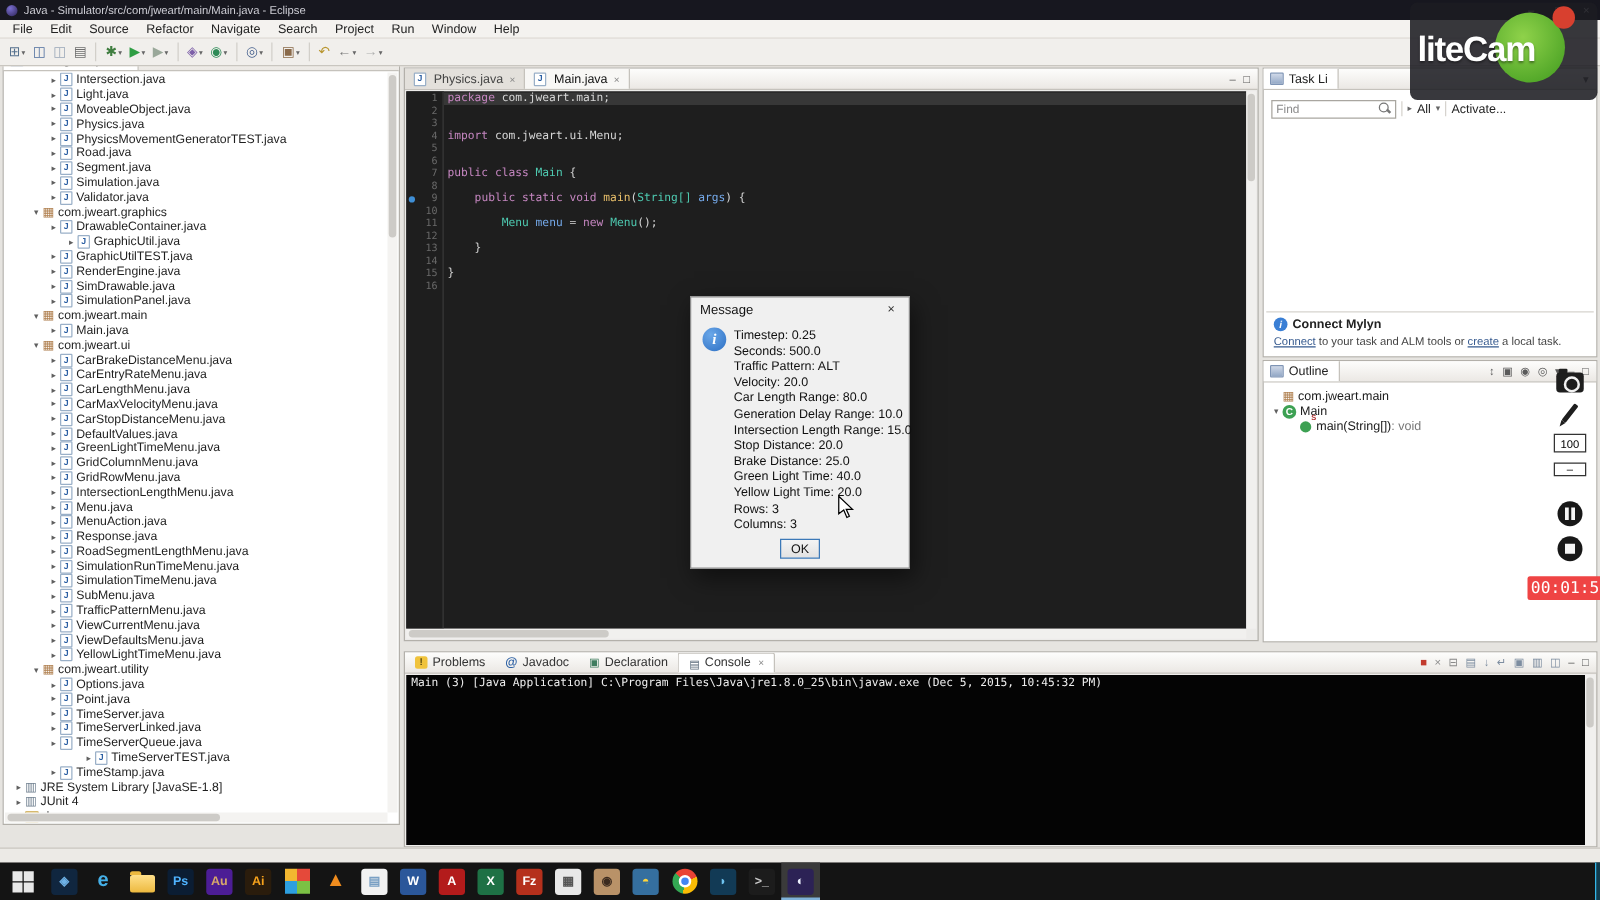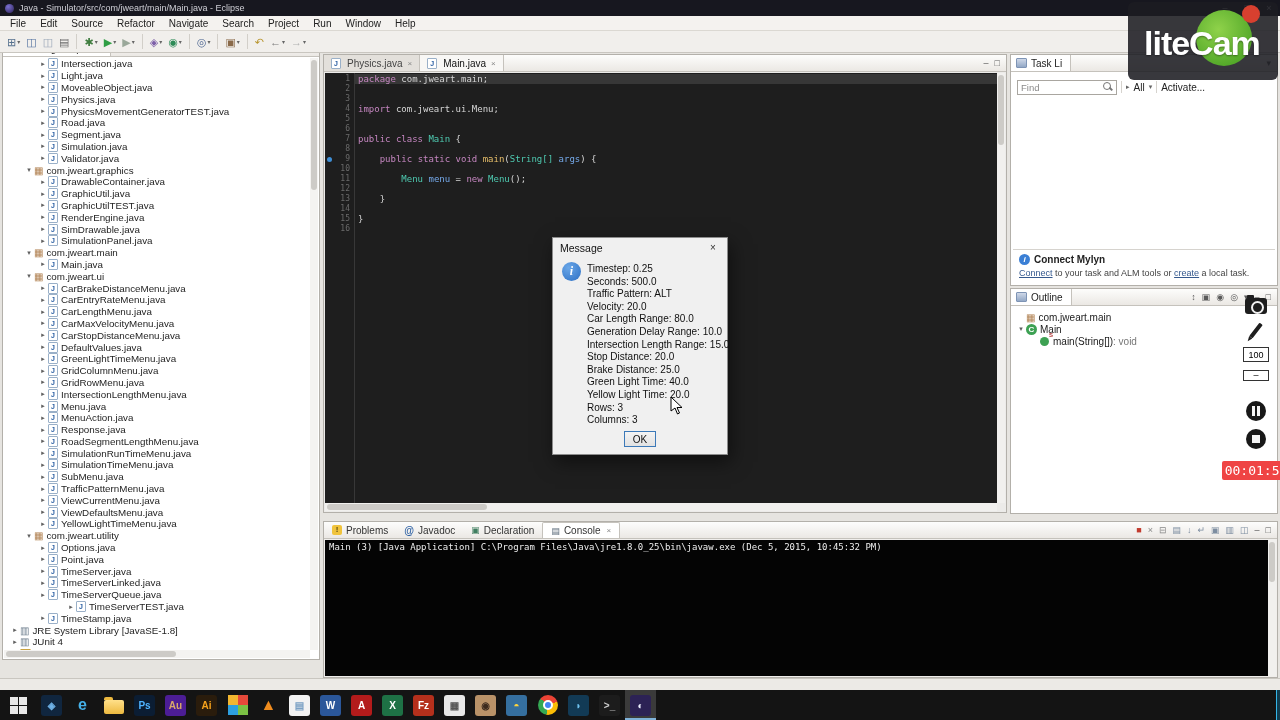--- a/index.html
+++ b/index.html
@@ -125,21 +125,21 @@
   .dlines{position:absolute;left:34px;top:25px;right:4px}
   .dline{font-size:10px;line-height:12.6px;color:#101010;white-space:nowrap}
   .okbtn{position:absolute;left:50%;transform:translateX(-50%);bottom:7px;min-width:32px;height:16px;font-size:10px;
     background:linear-gradient(#f4f4f4,#e2e2e2);border:1px solid #3c79b8;color:#111;font-family:inherit}
 
   
   .litecam{position:absolute;top:2px;right:2px;width:150px;height:78px;background:rgba(28,28,34,.88);border-radius:6px;z-index:90}
   .lc-circle{position:absolute;right:26px;top:8px;width:56px;height:56px;border-radius:50%;
     background:radial-gradient(circle at 40% 35%,#8fd24a,#3f9a1e)}
   .lc-red{position:absolute;right:18px;top:3px;width:18px;height:18px;border-radius:50%;background:#d8402f}
-  .lc-text{position:absolute;left:16px;top:22px;font-size:34px;font-weight:bold;color:#fff;letter-spacing:-1px;
+  .lc-text{position:absolute;left:6px;top:22px;font-size:28px;font-weight:bold;color:#fff;letter-spacing:-1px;
     text-shadow:0 1px 2px rgba(0,0,0,.4)}
   .sidectl{position:absolute;right:2px;top:298px;width:44px;z-index:95;display:flex;flex-direction:column;align-items:center;gap:8px}
   .sc-cam{width:22px;height:16px;background:#1e1e1e;border-radius:3px;position:relative}
   .sc-cam::before{content:"";position:absolute;left:6px;top:3px;width:9px;height:9px;border:2px solid #f2f2f2;border-radius:50%}
   .sc-cam::after{content:"";position:absolute;left:2px;top:-3px;width:7px;height:4px;background:#1e1e1e;border-radius:1px}
   .sc-pen{width:4px;height:17px;background:#1e1e1e;border-radius:1px;transform:rotate(38deg);position:relative}
   .sc-pen::after{content:"";position:absolute;left:0;bottom:-5px;border-left:2px solid transparent;border-right:2px solid transparent;
     border-top:5px solid #1e1e1e}
   .zbox{width:26px;height:15px;background:#fff;border:1px solid #333;font-size:9px;display:flex;align-items:center;
     justify-content:center;color:#000}
@@ -323,21 +323,21 @@
       <div class="trow" style="padding-left: 20px;">
         <span class="exp">▾</span>
         <span class="ti ti-pkg">▦</span>
         <span class="tlabel">com.jweart.graphics</span>
       </div>
       <div class="trow" style="padding-left: 34px;">
         <span class="exp">▸</span>
         <span class="ti ti-file">J</span>
         <span class="tlabel">DrawableContainer.java</span>
       </div>
-      <div class="trow" style="padding-left: 34px;">
+      <div class="trow" style="padding-left: 48px;">
         <span class="exp">▸</span>
         <span class="ti ti-file">J</span>
         <span class="tlabel">GraphicUtil.java</span>
       </div>
       <div class="trow" style="padding-left: 34px;">
         <span class="exp">▸</span>
         <span class="ti ti-file">J</span>
         <span class="tlabel">GraphicUtilTEST.java</span>
       </div>
       <div class="trow" style="padding-left: 34px;">

